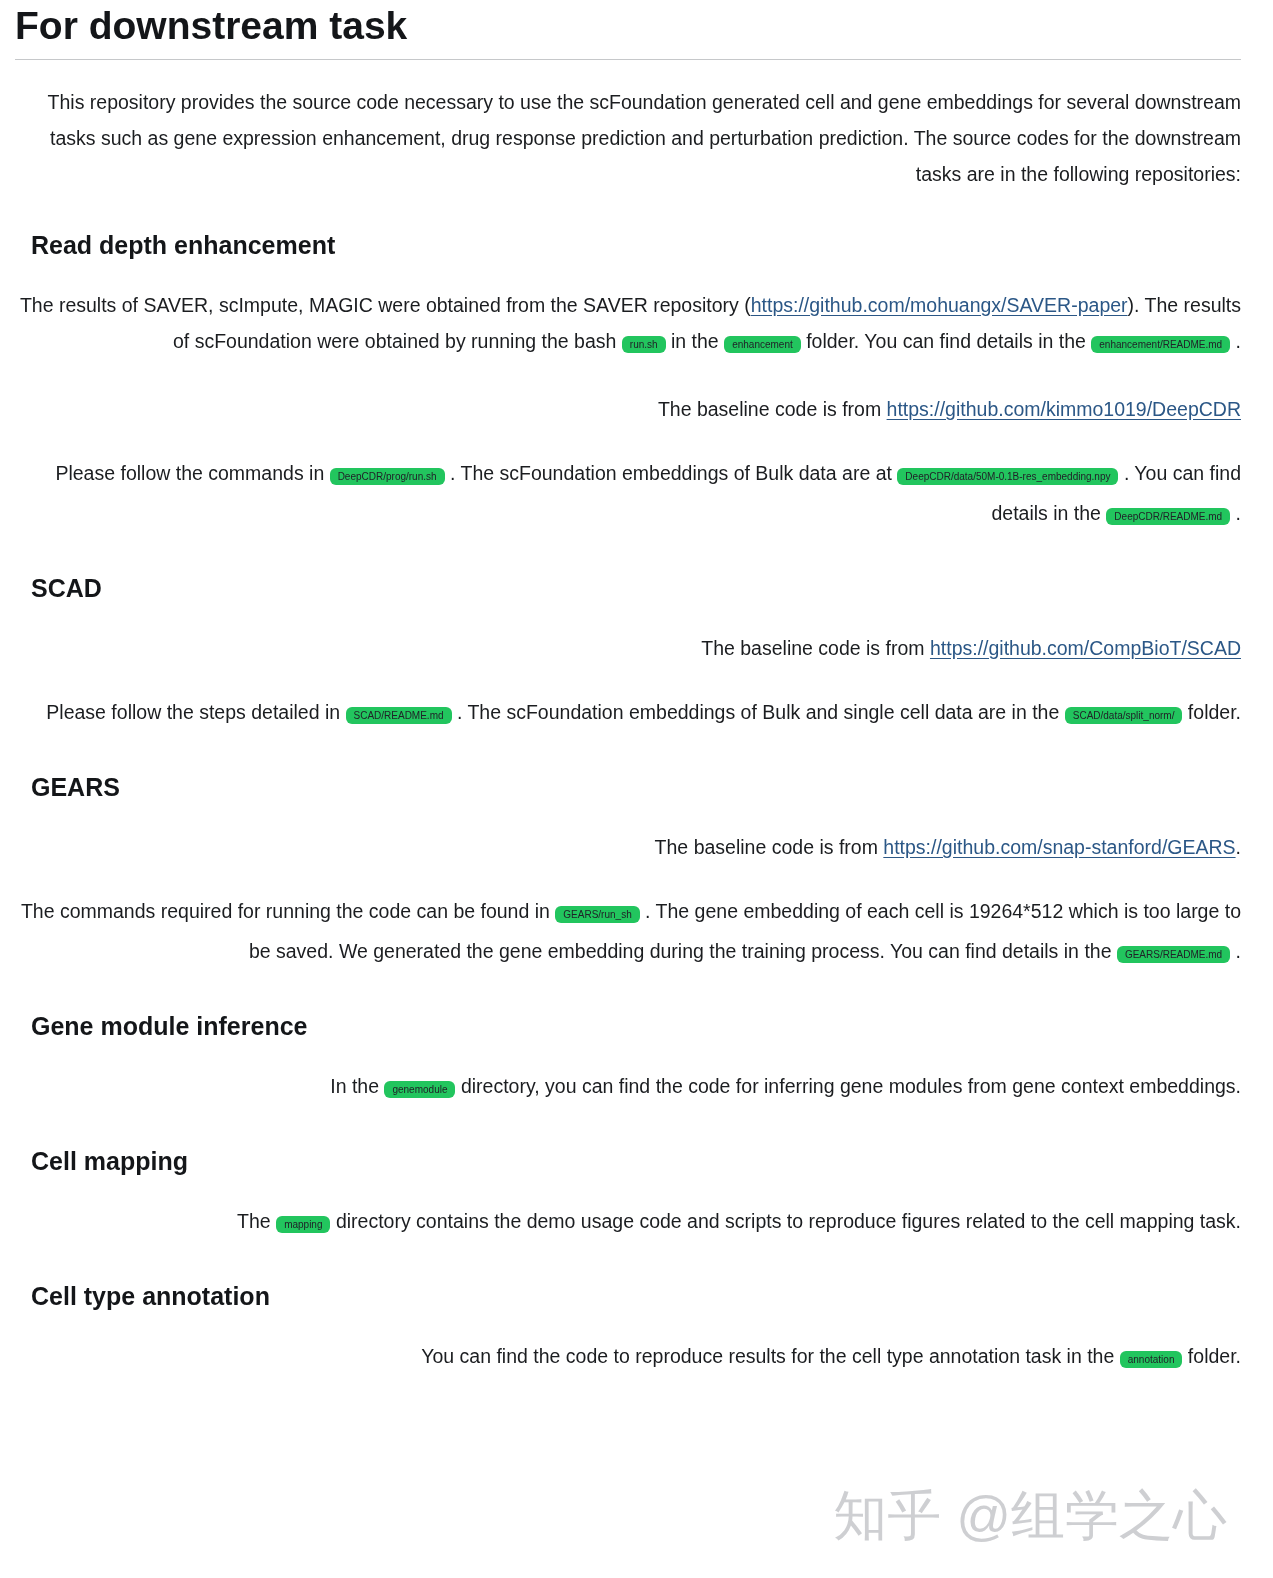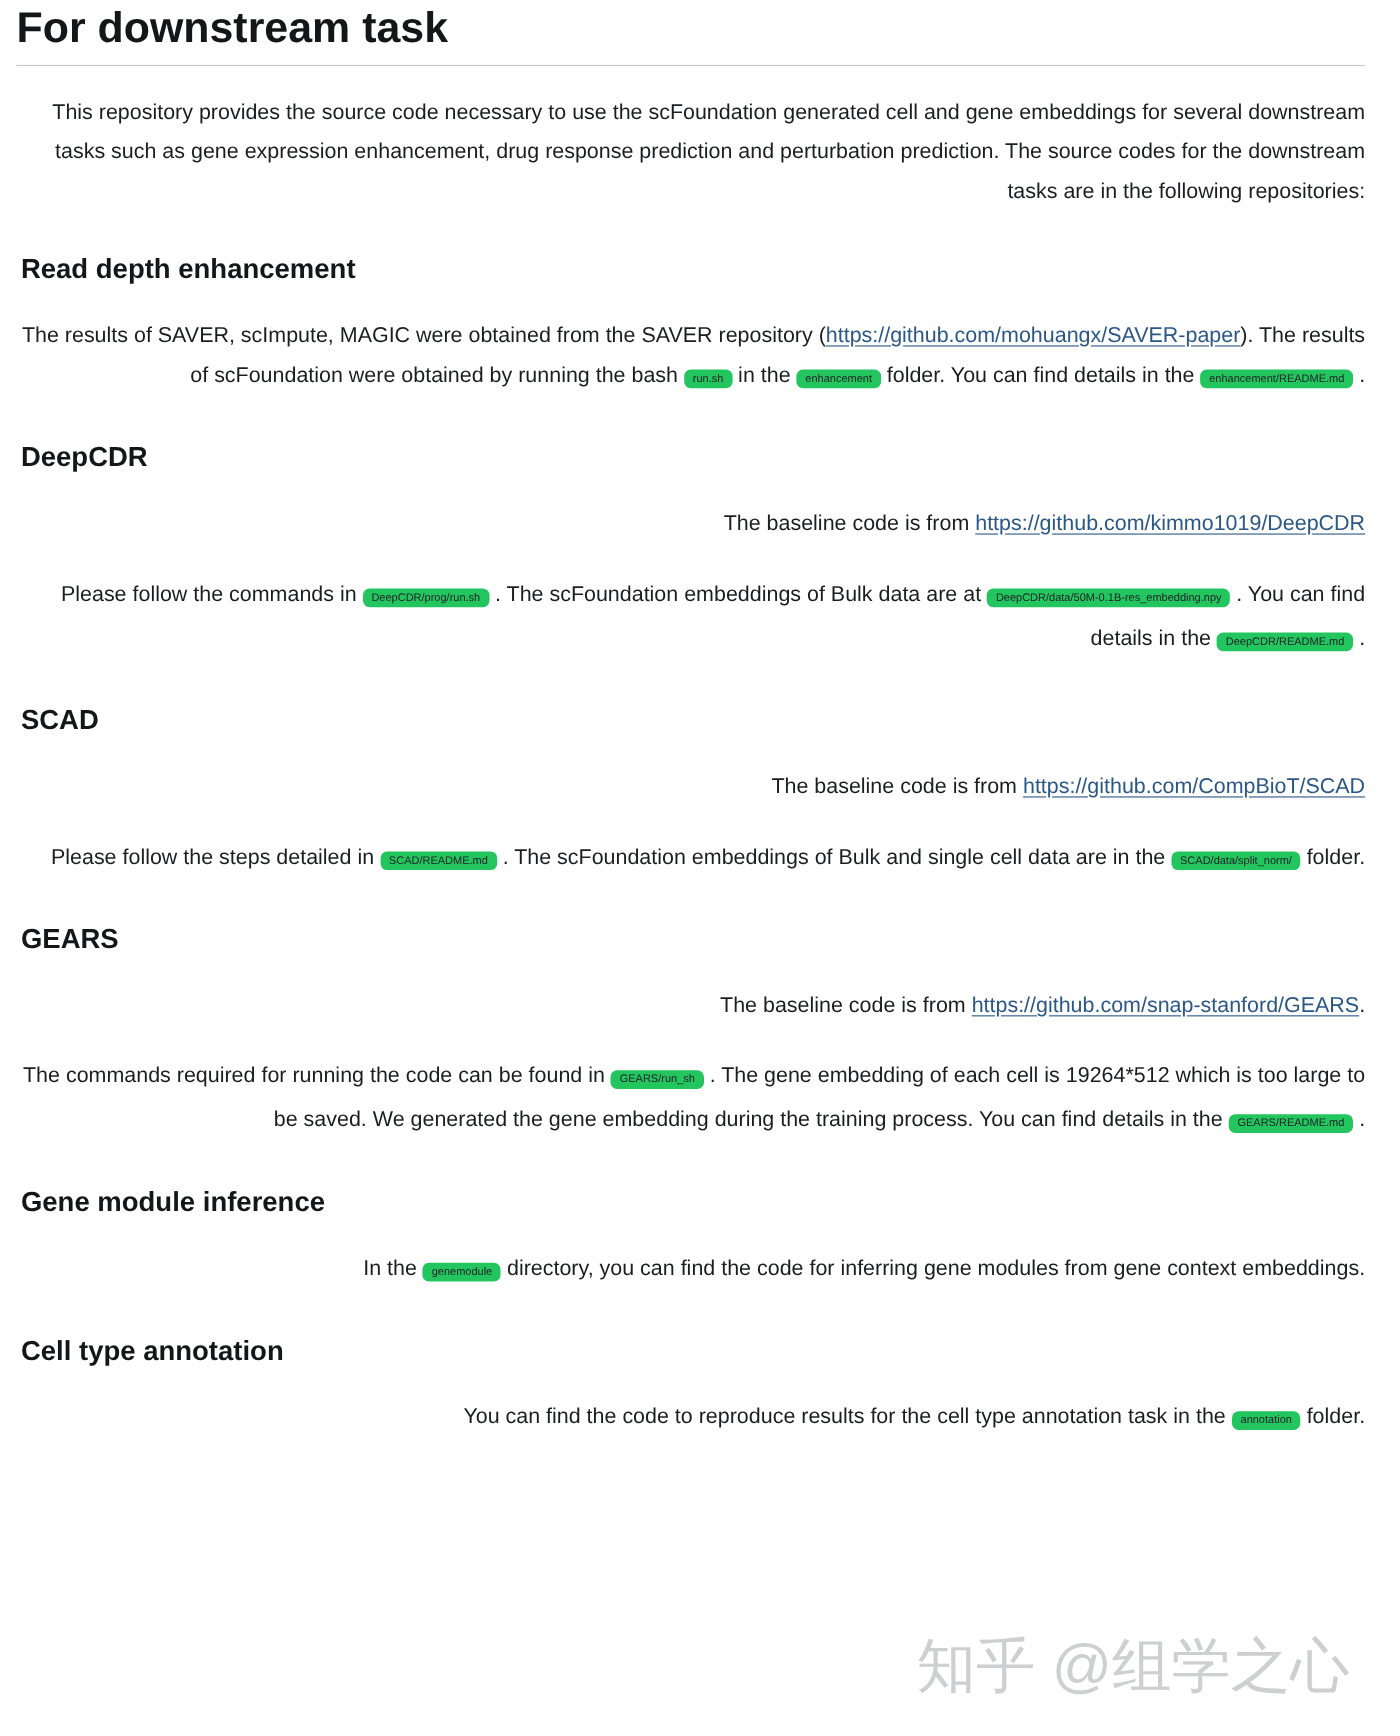--- a/index.html
+++ b/index.html
@@ -25,21 +25,21 @@
     line-height: 40px;
     margin: 0 0 0 0;
     padding-bottom: 13px;
     border-bottom: 1px solid #c6c8ca;
   }
   h2.section-heading {
     font-size: 25px;
     font-weight: 700;
     color: #141619;
     line-height: 32px;
-    margin: 37px 0 26px 4px;
+    margin: 37px 0 26px 16px;
   }
   p.para {
     font-size: 19.5px;
     line-height: 36px;
     margin: 24px 0 28px 0;
     text-align: right;
   }
   p.para a {
     color: #2b5786;
     text-decoration: underline;
@@ -75,21 +75,20 @@
   <h1 class="page-title">For downstream task</h1>
 
   <p class="para"><span>This repository provides the source code necessary to use the scFoundation generated cell and gene embeddings for several downstream tasks such as gene expression enhancement, drug response prediction and perturbation prediction. The source codes for the downstream tasks are in the following repositories:</span></p>
 
   <section>
     <h2 class="section-heading">Read depth enhancement</h2>
     <p class="para"><span>The results of SAVER, scImpute, MAGIC were obtained from the SAVER repository (</span><a href="#">https://github.com/mohuangx/SAVER-paper</a><span>). The results of scFoundation were obtained by running the bash </span><code>run.sh</code><span> in the </span><code>enhancement</code><span> folder. You can find details in the </span><code>enhancement/README.md</code><span> .</span></p>
   </section>
 
   <section>
-    <h2 class="section-heading">DeepCDR</h2>
     <p class="para"><span>The baseline code is from </span><a href="#">https://github.com/kimmo1019/DeepCDR</a></p>
     <p class="para"><span>Please follow the commands in </span><code>DeepCDR/prog/run.sh</code><span> . The scFoundation embeddings of Bulk data are at </span><code>DeepCDR/data/50M-0.1B-res_embedding.npy</code><span> . You can find details in the </span><code>DeepCDR/README.md</code><span> .</span></p>
   </section>
 
   <section>
     <h2 class="section-heading">SCAD</h2>
     <p class="para"><span>The baseline code is from </span><a href="#">https://github.com/CompBioT/SCAD</a></p>
     <p class="para"><span>Please follow the steps detailed in </span><code>SCAD/README.md</code><span> . The scFoundation embeddings of Bulk and single cell data are in the </span><code>SCAD/data/split_norm/</code><span> folder.</span></p>
   </section>
 
@@ -97,20 +96,24 @@
     <h2 class="section-heading">GEARS</h2>
     <p class="para"><span>The baseline code is from </span><a href="#">https://github.com/snap-stanford/GEARS</a><span>.</span></p>
     <p class="para"><span>The commands required for running the code can be found in </span><code>GEARS/run_sh</code><span> . The gene embedding of each cell is 19264*512 which is too large to be saved. We generated the gene embedding during the training process. You can find details in the </span><code>GEARS/README.md</code><span> .</span></p>
   </section>
 
   <section>
     <h2 class="section-heading">Gene module inference</h2>
     <p class="para"><span>In the </span><code>genemodule</code><span> directory, you can find the code for inferring gene modules from gene context embeddings.</span></p>
   </section>
 
+  <section>
+    <h2 class="section-heading">Cell mapping</h2>
+    <p class="para"><span>The </span><code>mapping</code><span> directory contains the demo usage code and scripts to reproduce figures related to the cell mapping task.</span></p>
+  </section>
 
   <section>
     <h2 class="section-heading">Cell type annotation</h2>
     <p class="para"><span>You can find the code to reproduce results for the cell type annotation task in the </span><code>annotation</code><span> folder.</span></p>
   </section>
 
 </div>
 
 <div class="watermark">知乎 @组学之心</div>
 

